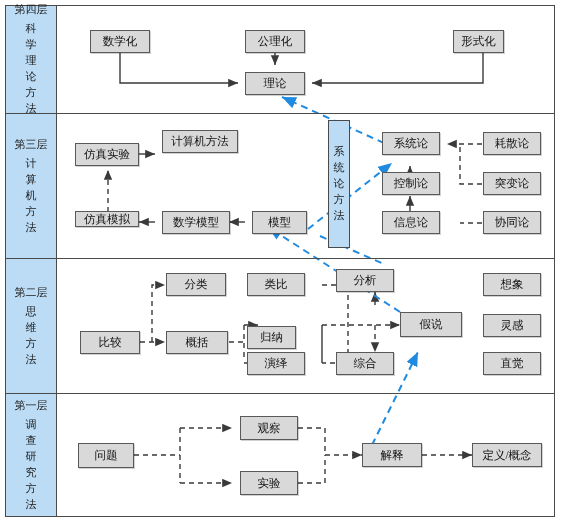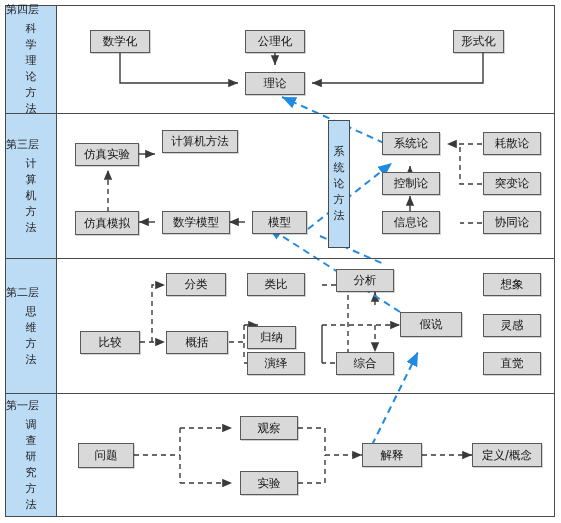--- a/index.html
+++ b/index.html
@@ -7,35 +7,35 @@
   #stage{position:relative;width:561px;height:523px;background:#ffffff;overflow:hidden;}
 
   
   .frame{position:absolute;left:5px;top:5px;width:550px;height:512px;border:1.5px solid #4a4a4a;box-sizing:border-box;}
 
   
   .band-sep{position:absolute;left:5px;width:550px;height:0;border-top:1.5px solid #4a4a4a;}
 
   
   .side-col{position:absolute;left:6px;width:51px;background:#bcdcf5;border-right:1.5px solid #4a4a4a;box-sizing:border-box;
-            display:flex;flex-direction:column;justify-content:center;}
+            display:flex;flex-direction:column;align-items:center;justify-content:center;}
   .side-col .ttl{font-size:11px;color:#1a1a1a;letter-spacing:0px;line-height:15px;white-space:nowrap;}
   .side-col .vert{font-size:11px;color:#1a1a1a;line-height:16px;text-align:center;margin-top:4px;}
   .side-col .vert span{display:block;}
 
   
   .vstrip{position:absolute;background:#bcdcf5;border:1.2px solid #4a4a4a;box-sizing:border-box;
           display:flex;align-items:center;justify-content:center;}
   .vstrip .vert{font-size:11px;line-height:16px;text-align:center;color:#1a1a1a;}
   .vstrip .vert span{display:block;}
 
   
   .node{position:absolute;background:#d9d9d9;border:1.4px solid #595959;box-sizing:border-box;
         display:flex;align-items:center;justify-content:center;
-        font-size:11.5px;color:#111111;box-shadow:1px 1px 0 rgba(0,0,0,0.18);white-space:nowrap;}
+        font-size:11.5px;color:#111111;box-shadow:1px 1px 0 rgba(0,0,0,0.18);white-space:nowrap;font-family:Liberation Serif, serif;}
 
   svg.wires{position:absolute;left:0;top:0;width:561px;height:523px;pointer-events:none;}
 </style>
 </head>
 <body>
 
 <div id="stage">
 
   <svg class="wires" viewBox="0 0 561 523">
     <defs>
@@ -154,21 +154,21 @@
     </div>
   </div>
 
   <div class="node" style="left:90px;top:30px;width:60px;height:23px">数学化</div>
   <div class="node" style="left:245px;top:30px;width:60px;height:23px">公理化</div>
   <div class="node" style="left:453px;top:30px;width:51px;height:23px">形式化</div>
   <div class="node" style="left:245px;top:72px;width:60px;height:23px">理论</div>
 
   <div class="node" style="left:75px;top:143px;width:64px;height:23px">仿真实验</div>
   <div class="node" style="left:162px;top:130px;width:76px;height:23px">计算机方法</div>
-  <div class="node" style="left:75px;top:211px;width:64px;height:24px">仿真模拟</div>
+  <div class="node" style="left:75px;top:211px;width:64px;height:16px">仿真模拟</div>
   <div class="node" style="left:162px;top:211px;width:68px;height:23px">数学模型</div>
   <div class="node" style="left:252px;top:211px;width:55px;height:23px">模型</div>
 
   <div class="node" style="left:382px;top:132px;width:58px;height:23px">系统论</div>
   <div class="node" style="left:382px;top:172px;width:58px;height:23px">控制论</div>
   <div class="node" style="left:382px;top:211px;width:58px;height:23px">信息论</div>
 
   <div class="node" style="left:483px;top:132px;width:58px;height:23px">耗散论</div>
   <div class="node" style="left:483px;top:172px;width:58px;height:23px">突变论</div>
   <div class="node" style="left:483px;top:211px;width:58px;height:23px">协同论</div>

